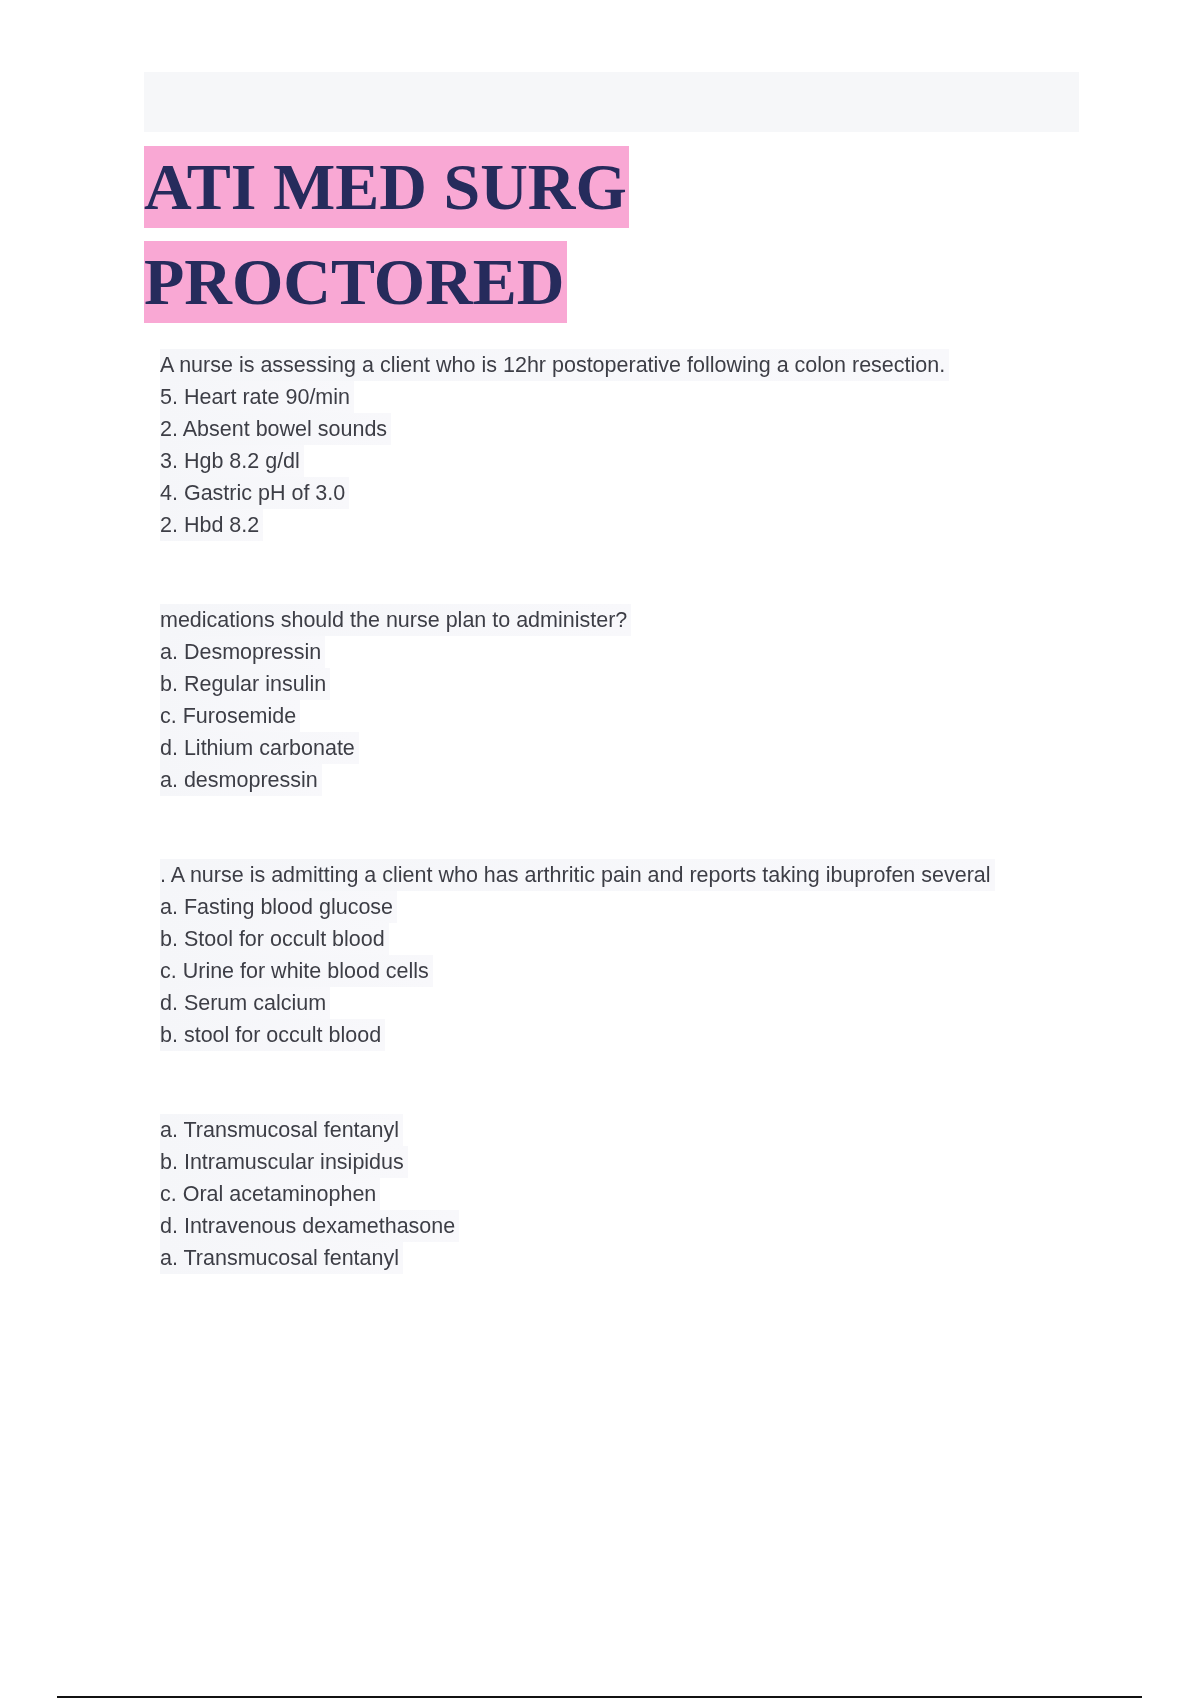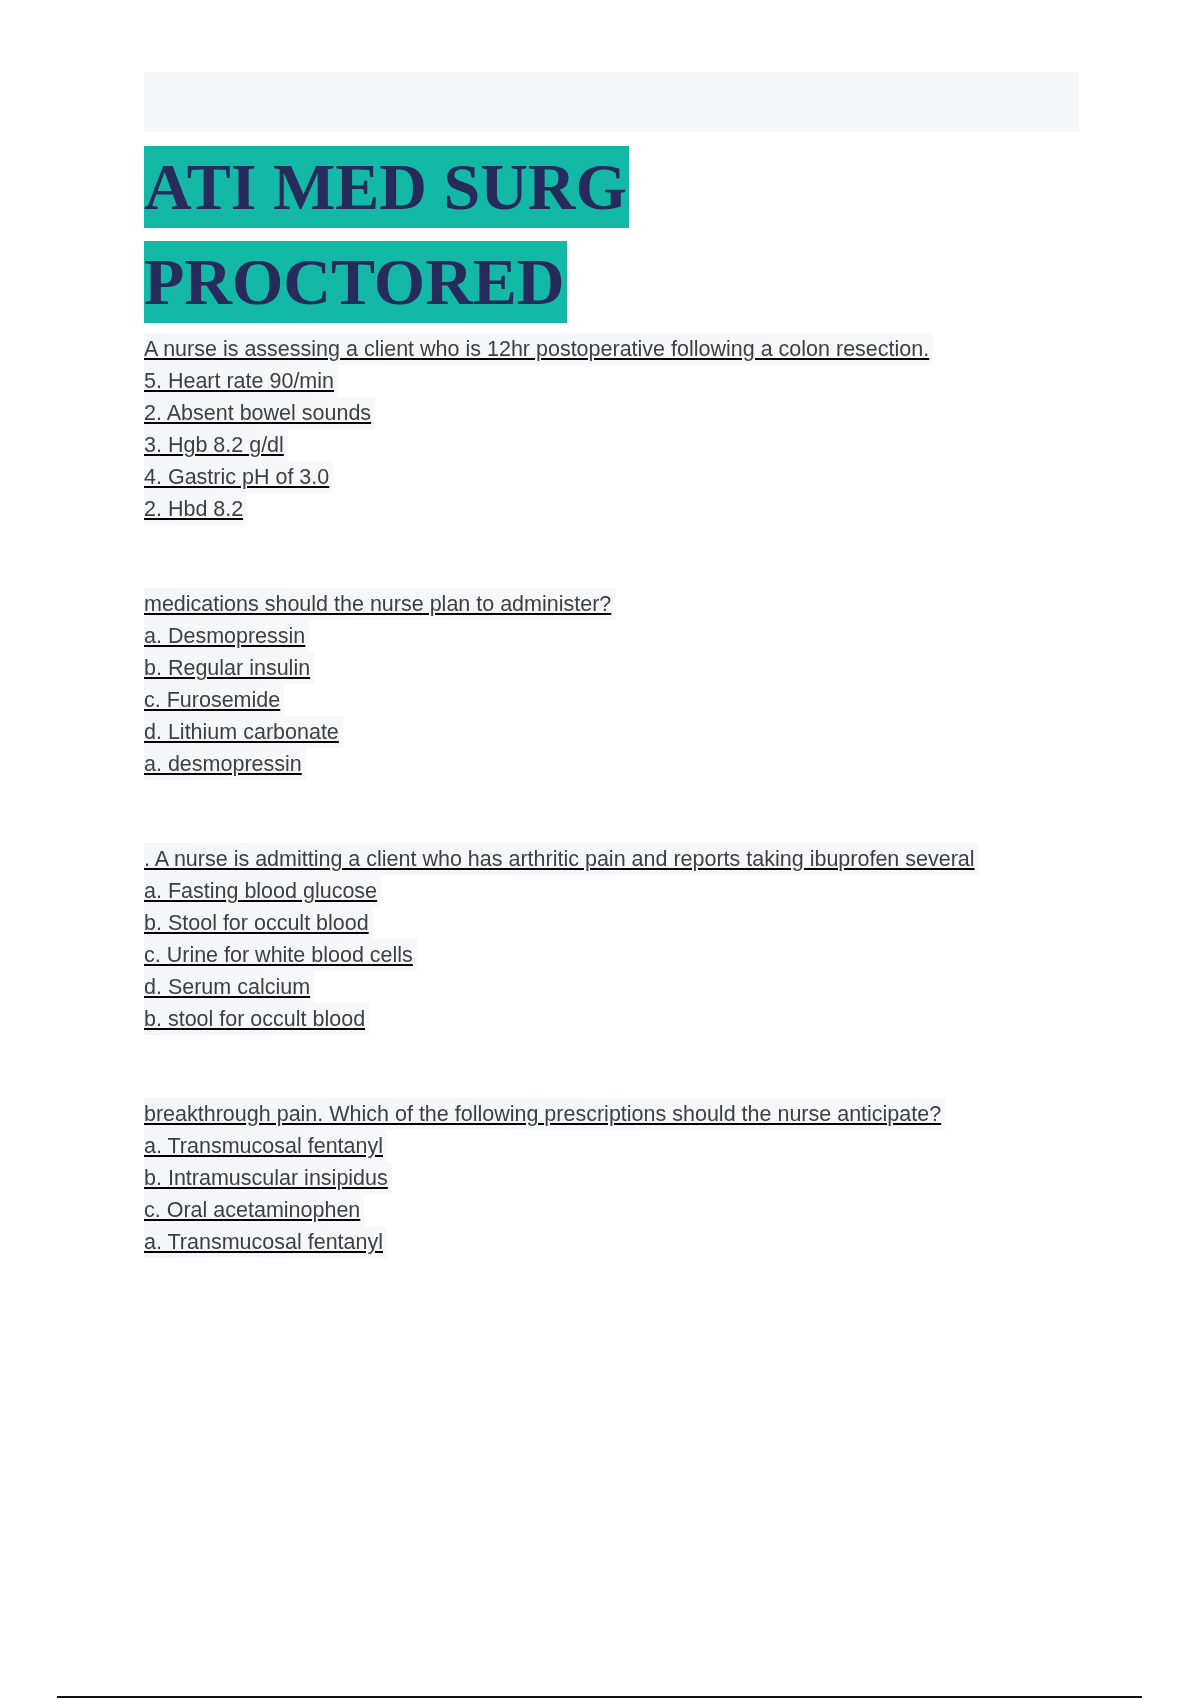--- a/index.html
+++ b/index.html
@@ -29,40 +29,39 @@
       background: #f6f7f9;
     }
     .title-block {
       position: absolute;
       left: 144px;
       top: 146px;
     }
     .title-line {
       display: block;
       width: max-content;
-      background: #14b8a6;
+      background: #f9a8d4;
       color: #262b5c;
       font-family: "Liberation Serif", "DejaVu Serif", serif;
       font-weight: bold;
       font-size: 66px;
       line-height: 82px;
       height: 82px;
       padding: 0 2px 0 0;
       margin-bottom: 13px;
       letter-spacing: 0px;
     }
     .content {
       position: absolute;
       left: 144px;
       top: 333px;
       width: 960px;
     }
     .question {
-      margin: 0;
-      text-decoration: underline;
+      margin: 16px;
     }
     .line {
       display: block;
       width: max-content;
       max-width: 960px;
       color: #3d3e46;
       font-size: 21.5px;
       line-height: 32px;
       height: 32px;
       background: linear-gradient(to right, #f5f6f9, #f8f8fb);
@@ -116,23 +115,23 @@
     <div class="question">
       <span class="line">. A nurse is admitting a client who has arthritic pain and reports taking ibuprofen several</span>
       <span class="line">a. Fasting blood glucose</span>
       <span class="line">b. Stool for occult blood</span>
       <span class="line">c. Urine for white blood cells</span>
       <span class="line">d. Serum calcium</span>
       <span class="line">b. stool for occult blood</span>
     </div>
 
     <div class="question">
-      <span class="line">breakthrough pain. Which of the following prescriptions should the nurse anticipate?</span>
       <span class="line">a. Transmucosal fentanyl</span>
       <span class="line">b. Intramuscular insipidus</span>
       <span class="line">c. Oral acetaminophen</span>
+      <span class="line">d. Intravenous dexamethasone</span>
       <span class="line">a. Transmucosal fentanyl</span>
     </div>
 
   </div>
 
   <div class="footer-rule"></div>
 </div>
 
 </body></html>

